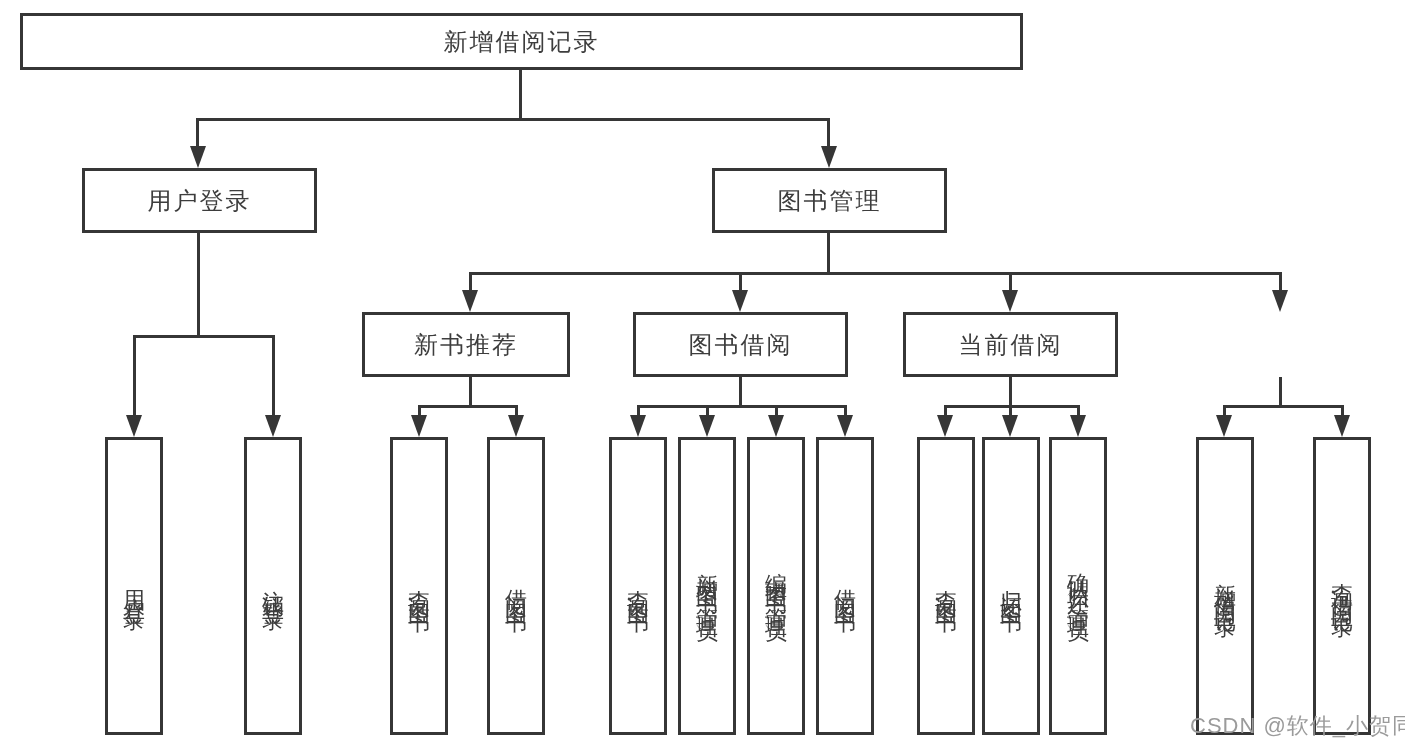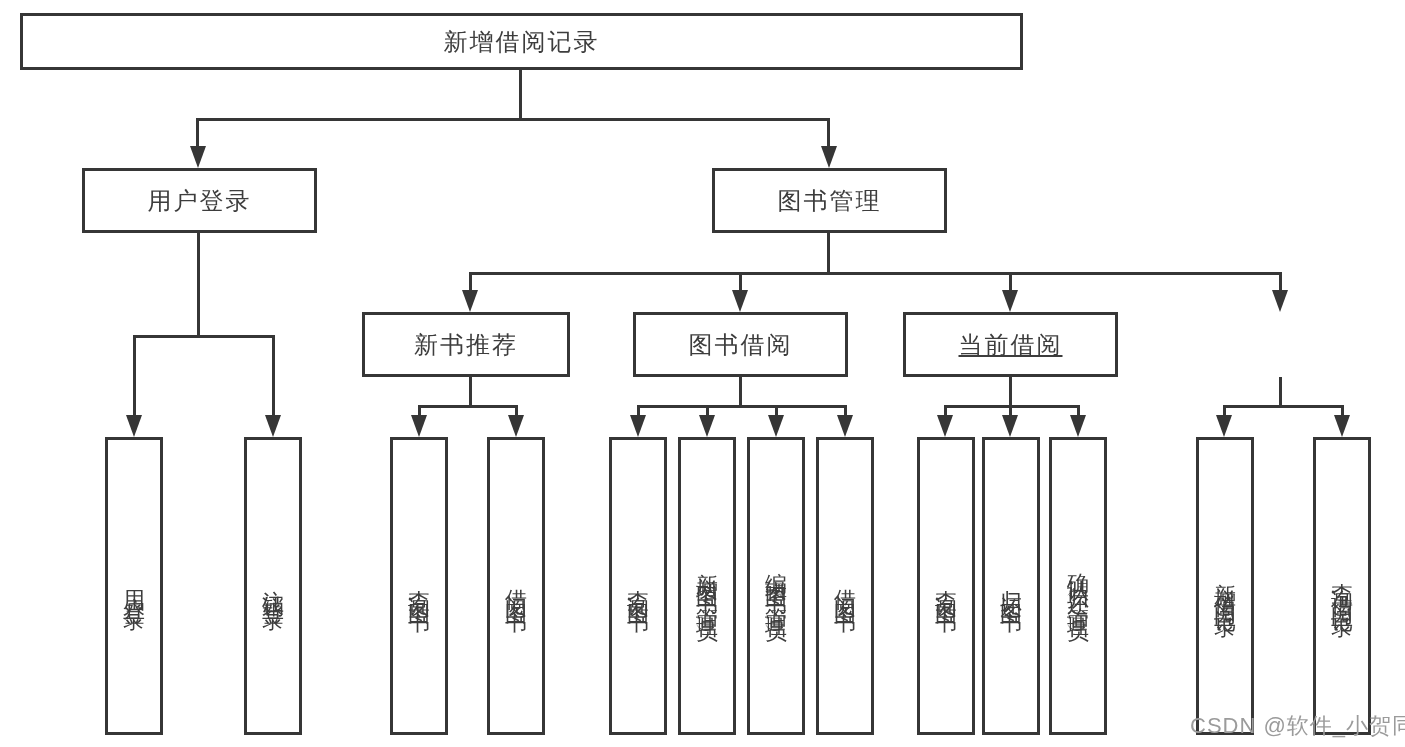--- a/index.html
+++ b/index.html
@@ -65,21 +65,21 @@
   <div class="arrow" style="left:462px; top:290px;"></div>
   <div class="vline" style="left:739px; top:272px; height:20px;"></div>
   <div class="arrow" style="left:732px; top:290px;"></div>
   <div class="vline" style="left:1009px; top:272px; height:20px;"></div>
   <div class="arrow" style="left:1002px; top:290px;"></div>
   <div class="vline" style="left:1279px; top:272px; height:20px;"></div>
   <div class="arrow" style="left:1272px; top:290px;"></div>
 
   <div class="node" style="left:362px; top:312px; width:208px; height:65px;">新书推荐</div>
   <div class="node" style="left:633px; top:312px; width:215px; height:65px;">图书借阅</div>
-  <div class="node" style="left:903px; top:312px; width:215px; height:65px;text-decoration:underline;">当前借阅</div>
+  <div class="node" style="left:903px; top:312px; width:215px; height:65px;">当前借阅</div>
 
   <div class="vline" style="left:469px; top:377px; height:31px;"></div>
   <div class="hline" style="left:418px; top:405px; width:100px;"></div>
   <div class="vline" style="left:418px; top:405px; height:13px;"></div>
   <div class="arrow" style="left:411px; top:415px;"></div>
   <div class="vline" style="left:515px; top:405px; height:13px;"></div>
   <div class="arrow" style="left:508px; top:415px;"></div>
 
   <div class="vline" style="left:739px; top:377px; height:31px;"></div>
   <div class="hline" style="left:637px; top:405px; width:210px;"></div>

